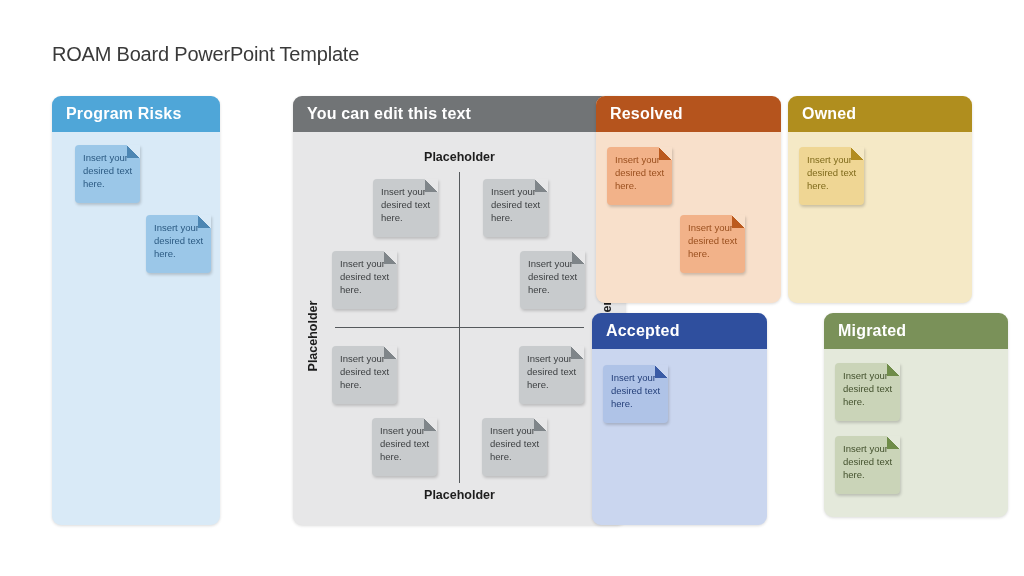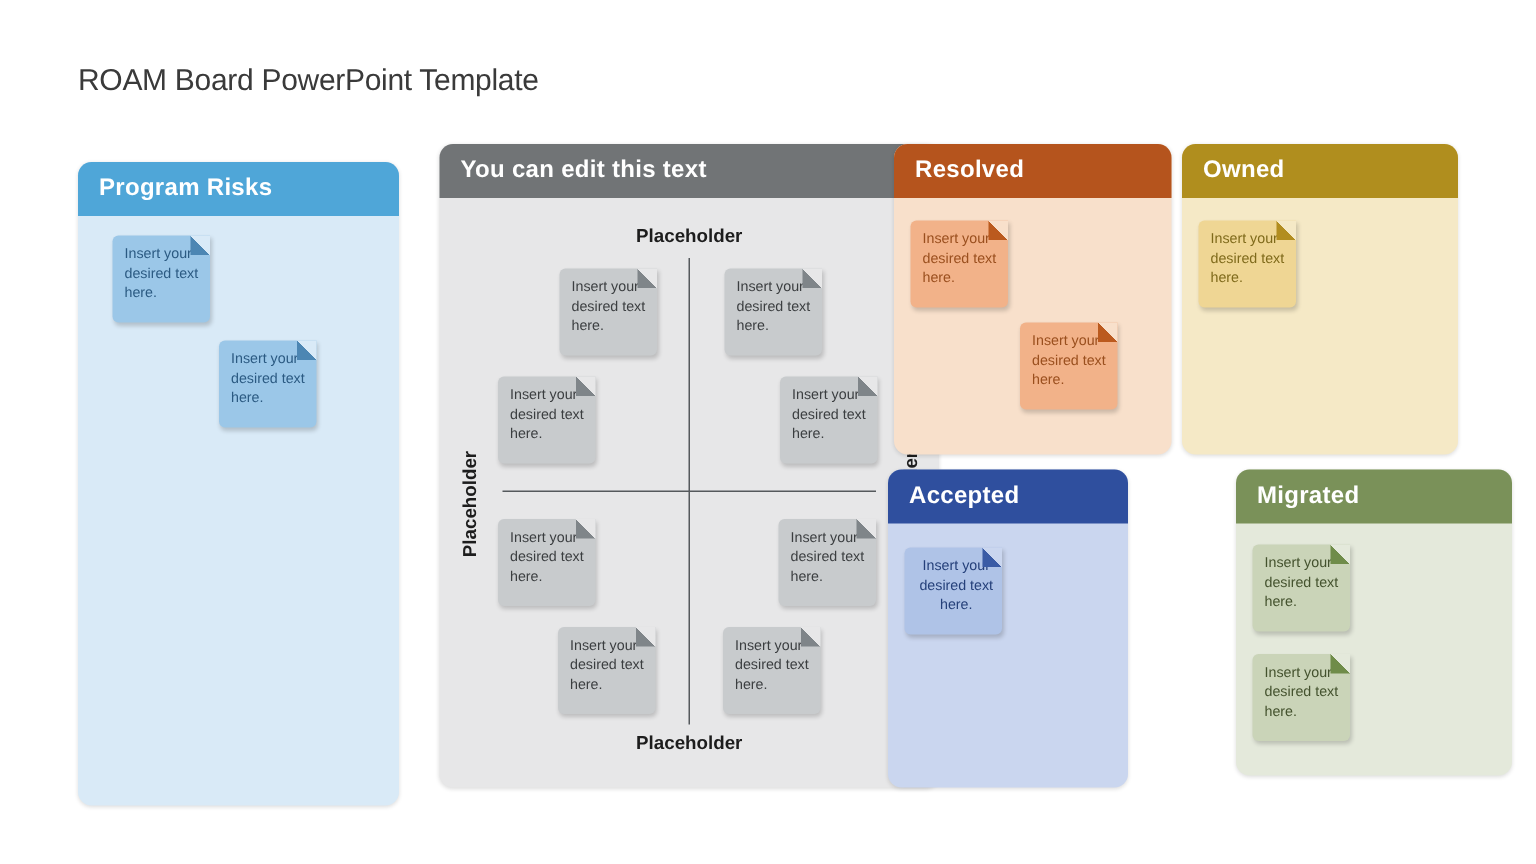--- a/index.html
+++ b/index.html
@@ -36,29 +36,29 @@
   .axis-h{position:absolute;left:42px;top:231px;width:249px;height:1px;background:#55595c;}
   .axis-label{
     position:absolute;font-weight:bold;font-size:12.5px;color:#1d1d1d;white-space:nowrap;
   }
   .axis-top{top:54px;left:0;width:333px;text-align:center;}
   .axis-bottom{top:392px;left:0;width:333px;text-align:center;}
   .axis-left{top:240px;left:20px;transform:translate(-50%,-50%) rotate(-90deg);}
   .axis-right{top:240px;left:314px;transform:translate(-50%,-50%) rotate(-90deg);}
 
   .p-risks   {--header:#4fa6d8;--body:#d9eaf7;--nfill:#9bc7e8;--ntext:#2b5a82;--fold:#4c86b3;
-              left:52px;top:108px;width:214px;height:429px;}
+              left:52px;top:96px;width:168px;height:429px;}
   .p-quad    {--header:#717476;--body:#e7e7e8;--nfill:#c8cbcd;--ntext:#3b3e40;--fold:#7f8589;
               left:249px;top:96px;width:333px;height:429px;margin-left:44px;}
   .p-resolved{--header:#b5541d;--body:#f8e0cb;--nfill:#f2b289;--ntext:#9a4f1e;--fold:#bb5a1e;
               left:596px;top:96px;width:185px;height:207px;}
   .p-owned   {--header:#b08e1e;--body:#f5e9c6;--nfill:#efd694;--ntext:#7f6a1b;--fold:#b28d20;
               left:788px;top:96px;width:184px;height:207px;}
   .p-accepted{--header:#2f4f9e;--body:#cad6ef;--nfill:#afc3e7;--ntext:#25407a;--fold:#3a5ba5;
-              left:592px;top:313px;width:160px;height:212px;text-align:center;}
+              left:592px;top:313px;width:175px;height:212px;}
   .p-migrated{--header:#7a9159;--body:#e4e9db;--nfill:#cad4b8;--ntext:#44522e;--fold:#6f8c49;
               left:824px;top:313px;width:184px;height:204px;}
 </style>
 </head>
 <body>
 
 <div class="slide">
 
   <h1 class="slide-title">ROAM Board PowerPoint Template</h1>
 

